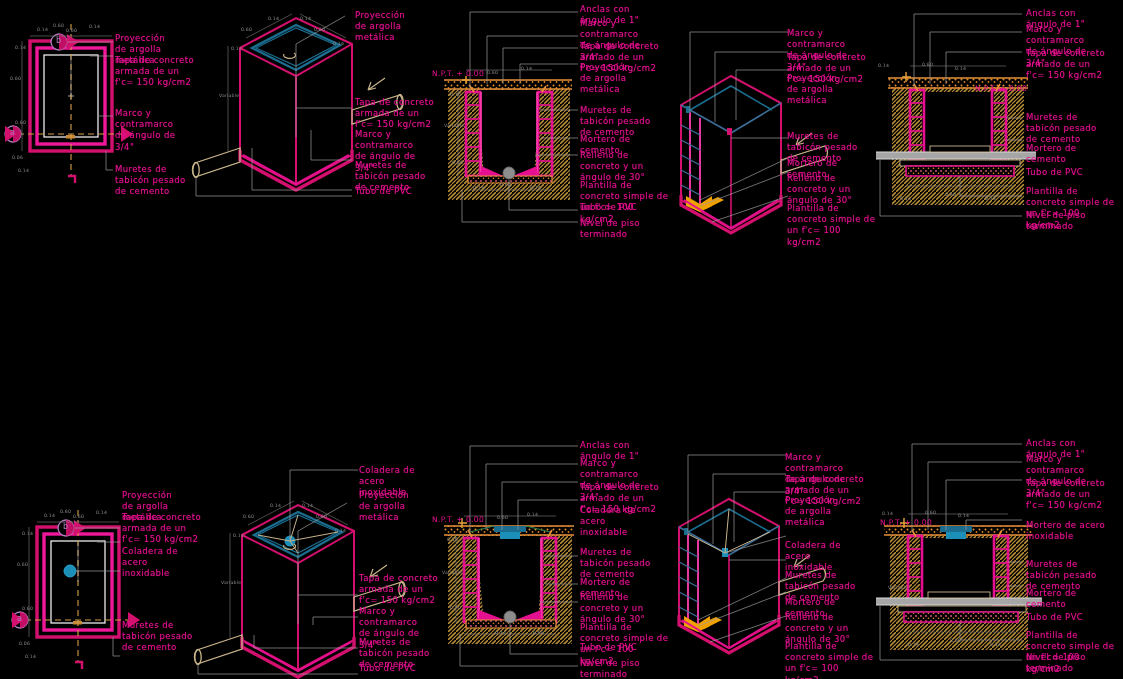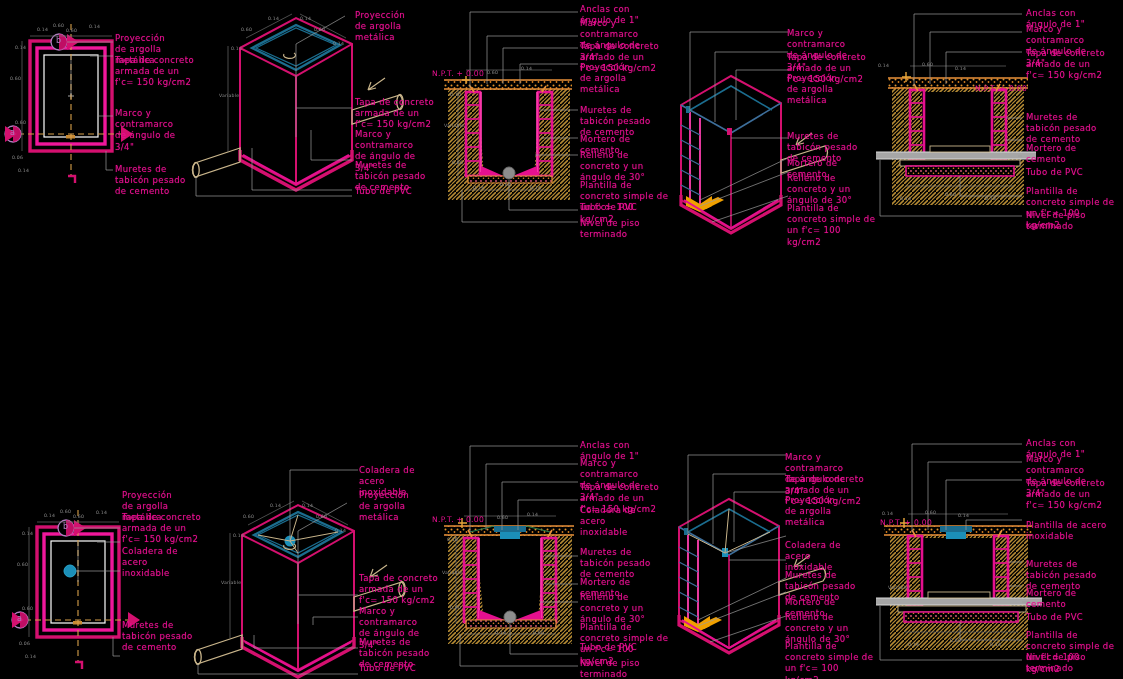--- a/index.html
+++ b/index.html
@@ -750,21 +750,21 @@
 
   <div class="lbl" style="left:1026px;top:438px;">Anclas con
 ángulo de 1"</div>
   <div class="lbl" style="left:1026px;top:454px;">Marco y
 contramarco
 de ángulo de
 3/4"</div>
   <div class="lbl" style="left:1026px;top:478px;">Tapa de concreto
 armado de un
 f'c= 150 kg/cm2</div>
-  <div class="lbl" style="left:1026px;top:520px;">Plantilla de acero
+  <div class="lbl" style="left:1026px;top:520px;">Mortero de acero
 inoxidable</div>
   <div class="lbl" style="left:1026px;top:559px;">Muretes de
 tabicón pesado
 de cemento</div>
   <div class="lbl" style="left:1026px;top:588px;">Mortero de
 cemento</div>
   <div class="lbl" style="left:1026px;top:612px;">Tubo de PVC</div>
   <div class="lbl" style="left:1026px;top:630px;">Plantilla de
 concreto simple de
 un f'c= 100

